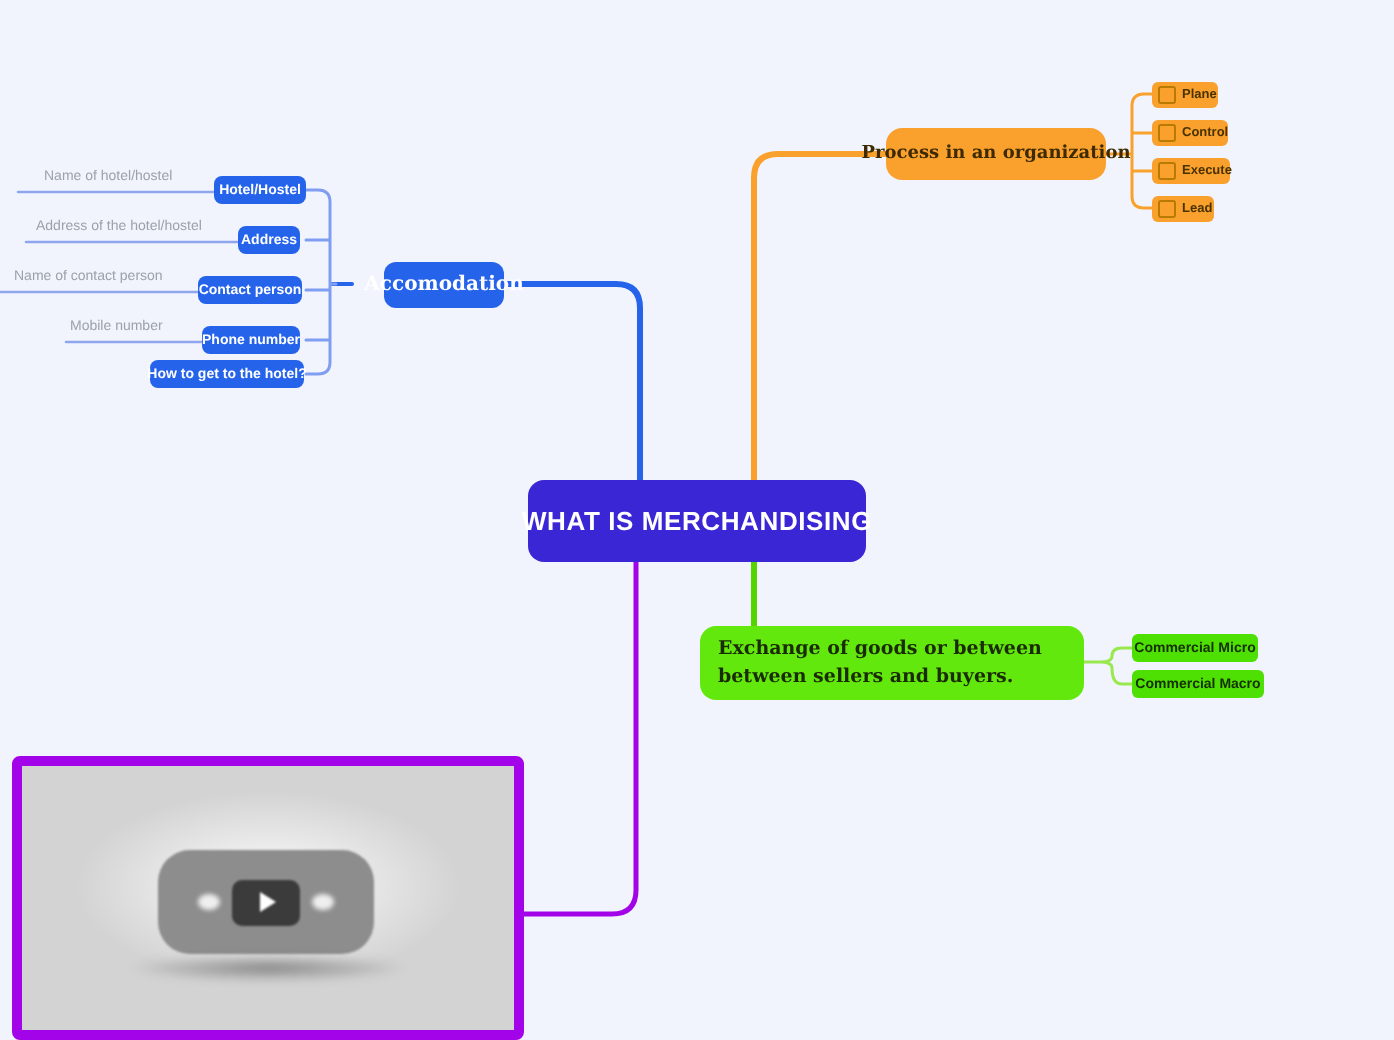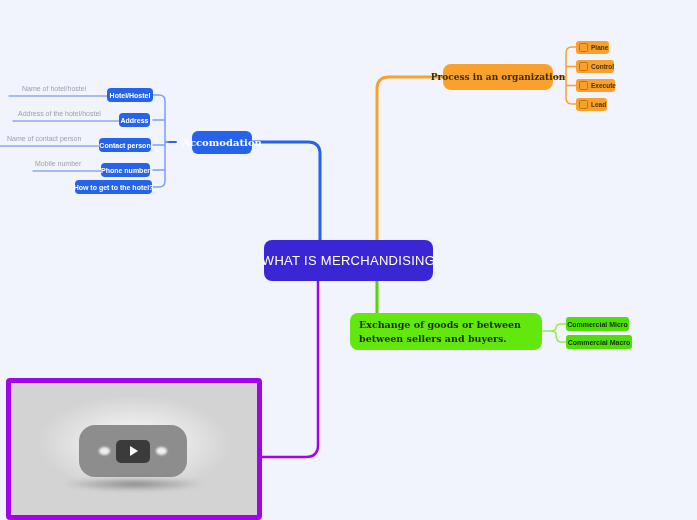--- a/index.html
+++ b/index.html
@@ -11,21 +11,21 @@
   svg.wires{position:absolute;left:0;top:0;pointer-events:none;}
   .node{
     position:absolute; box-sizing:border-box;
     display:flex; align-items:center; justify-content:center;
     white-space:nowrap;
   }
   .gothic{font-family:"DejaVu Serif",serif; font-weight:bold;}
   .center-node{
     left:264px; top:240px; width:169px; height:41px;
     background:#3b26d5; color:#fff; border-radius:8px;
-    font-weight:normal; font-size:13px; letter-spacing:.3px;
+    font-weight:bold; font-size:13px; letter-spacing:.3px;
   }
   .acc-node{
     left:176px; top:131px; width:60px; height:23px;
     background:#2563eb; color:#fff; border-radius:6px; font-size:10px;margin-left:16px;
   }
   .blue-child{
     background:#2563eb; color:#fff; border-radius:4px;
     font-weight:bold; font-size:7px;
   }
   .note{

